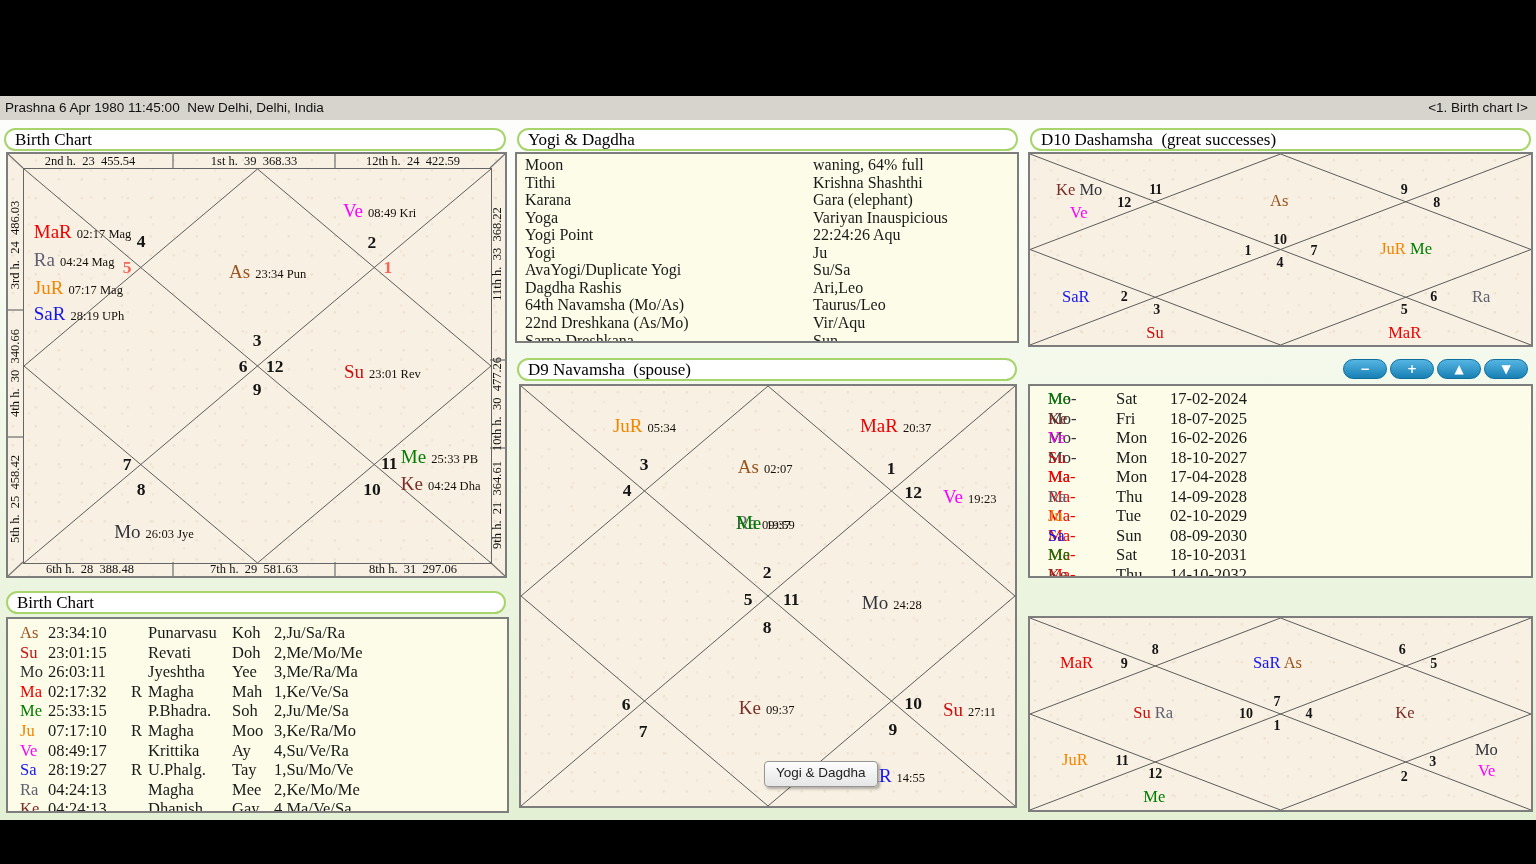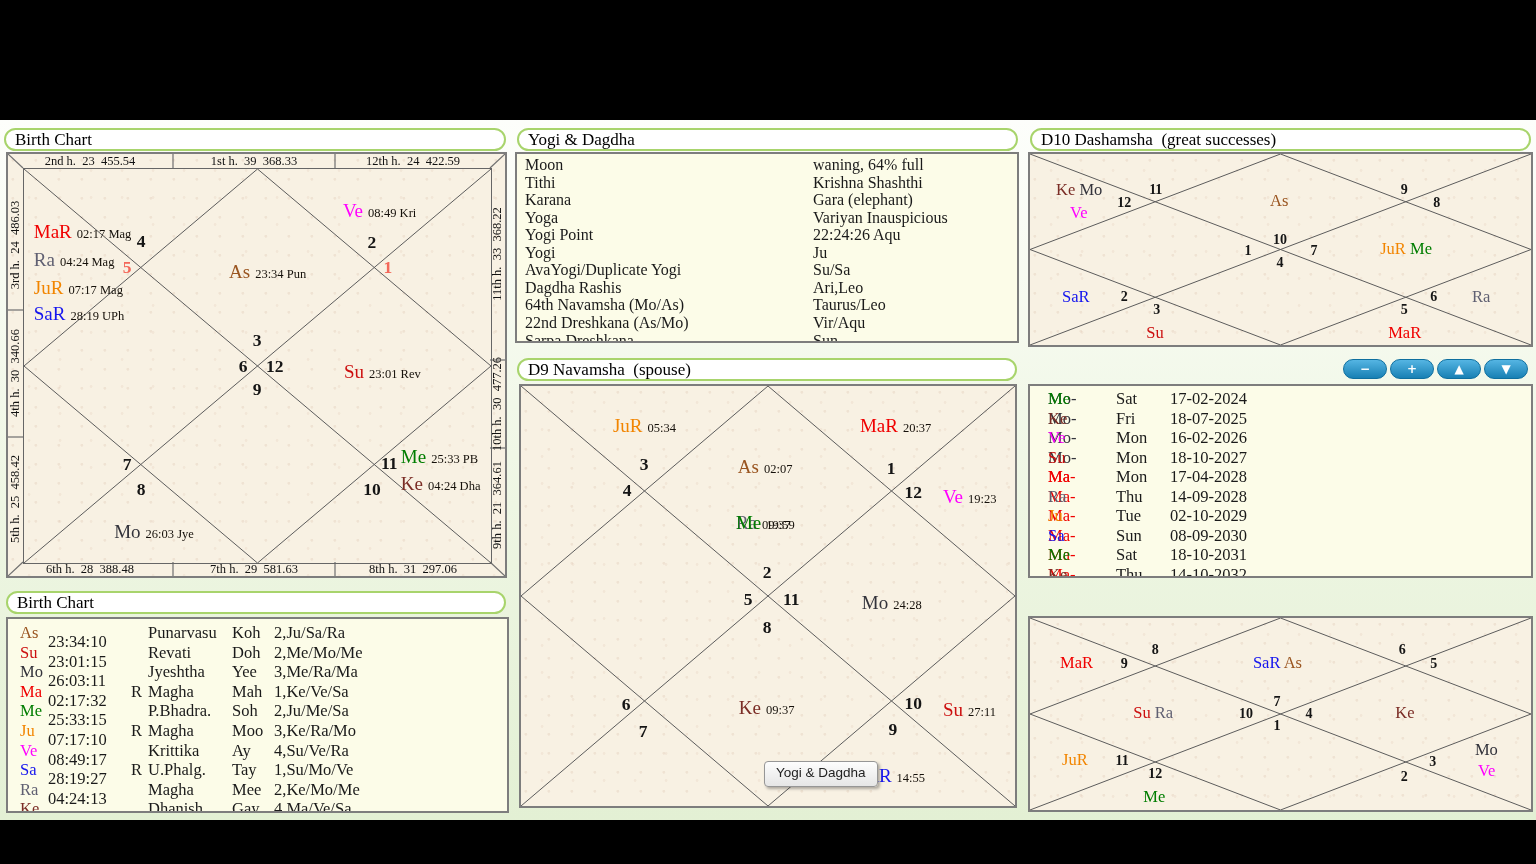--- a/index.html
+++ b/index.html
@@ -31,41 +31,45 @@
   .small-nums .pname{font-size:16.5px;}
   .num{position:absolute;transform:translate(-50%,-50%);font-weight:700;font-size:17.5px;color:#151515;z-index:2;white-space:nowrap;}
   .small-nums .num{font-size:14px;}
   .blab{position:absolute;font-size:12.5px;color:#111;white-space:pre;transform:translate(-50%,-50%);z-index:2;}
   .blab.vert{transform:translate(-50%,-50%) rotate(-90deg);}
   .yrow{position:absolute;left:0;width:100%;height:17.6px;font-size:16px;}
   .yrow .yl{position:absolute;left:8px;}
   .yrow .yv{position:absolute;left:296px;}
   .trow{position:absolute;left:0;width:100%;height:19.7px;font-size:16.5px;}
   .trow span{position:absolute;white-space:pre;}
-  .trow .c0{left:12px;} .trow .c1{left:40px;margin-top:9px;} .trow .c2{left:123px;} .trow .c3{left:140px;}
+  .trow .c0{left:12px;} .trow .c1{left:40px;} .trow .c2{left:123px;} .trow .c3{left:140px;}
   .trow .c4{left:224px;} .trow .c5{left:266px;}
   .drow{position:absolute;left:0;width:100%;height:19.5px;font-size:16.5px;cursor:default;}
   .drow span{position:absolute;white-space:pre;}
   .drow .d0{left:18px;} .drow .d1{left:86px;} .drow .d2{left:140px;}
   .vbtns{position:absolute;right:3px;top:0px;display:flex;gap:3px;z-index:4;}
   .vbtn{width:44px;height:20px;border-radius:10px;border:1px solid #0e6f9f;
         background:linear-gradient(#55b5e3,#1880b4);color:#fff;
         font-family:"DejaVu Sans",sans-serif;font-size:12px;font-weight:bold;
         display:flex;align-items:center;justify-content:center;padding:0;cursor:pointer;}
   .tooltip{position:absolute;left:764px;top:761px;height:26px;box-sizing:border-box;padding:3px 11px 0 11px;
            background:linear-gradient(#fdfdfd,#e6e6e6);border:1px solid #969696;border-radius:4px;
            font-family:"Liberation Sans",sans-serif;font-size:13.5px;color:#222;
            box-shadow:2px 2px 3px rgba(0,0,0,.3);z-index:9;white-space:pre;}
 </style>
 </head>
 <body>
 
 <div id="screen">
   <div class="topbar"></div>
 
+  <div class="titlebar">
+    <span class="tleft">Prashna 6 Apr 1980 11:45:00  New Delhi, Delhi, India</span>
+    <span class="tright">&lt;1. Birth chart I&gt;</span>
+  </div>
 
   <div class="content">
 
     <div class="pill" style="left:4px;top:8px;width:502px;">Birth Chart</div>
 
     <div class="chartbox" style="left:6px;top:32px;width:501px;height:426px;">
       <svg class="cgrid" width="497" height="422" viewBox="0 0 497 422">
         <line class="frameline" x1="0" y1="0" x2="15" y2="14"></line>
         <line class="frameline" x1="497" y1="0" x2="482" y2="14"></line>
         <line class="frameline" x1="0" y1="422" x2="15" y2="408"></line>

